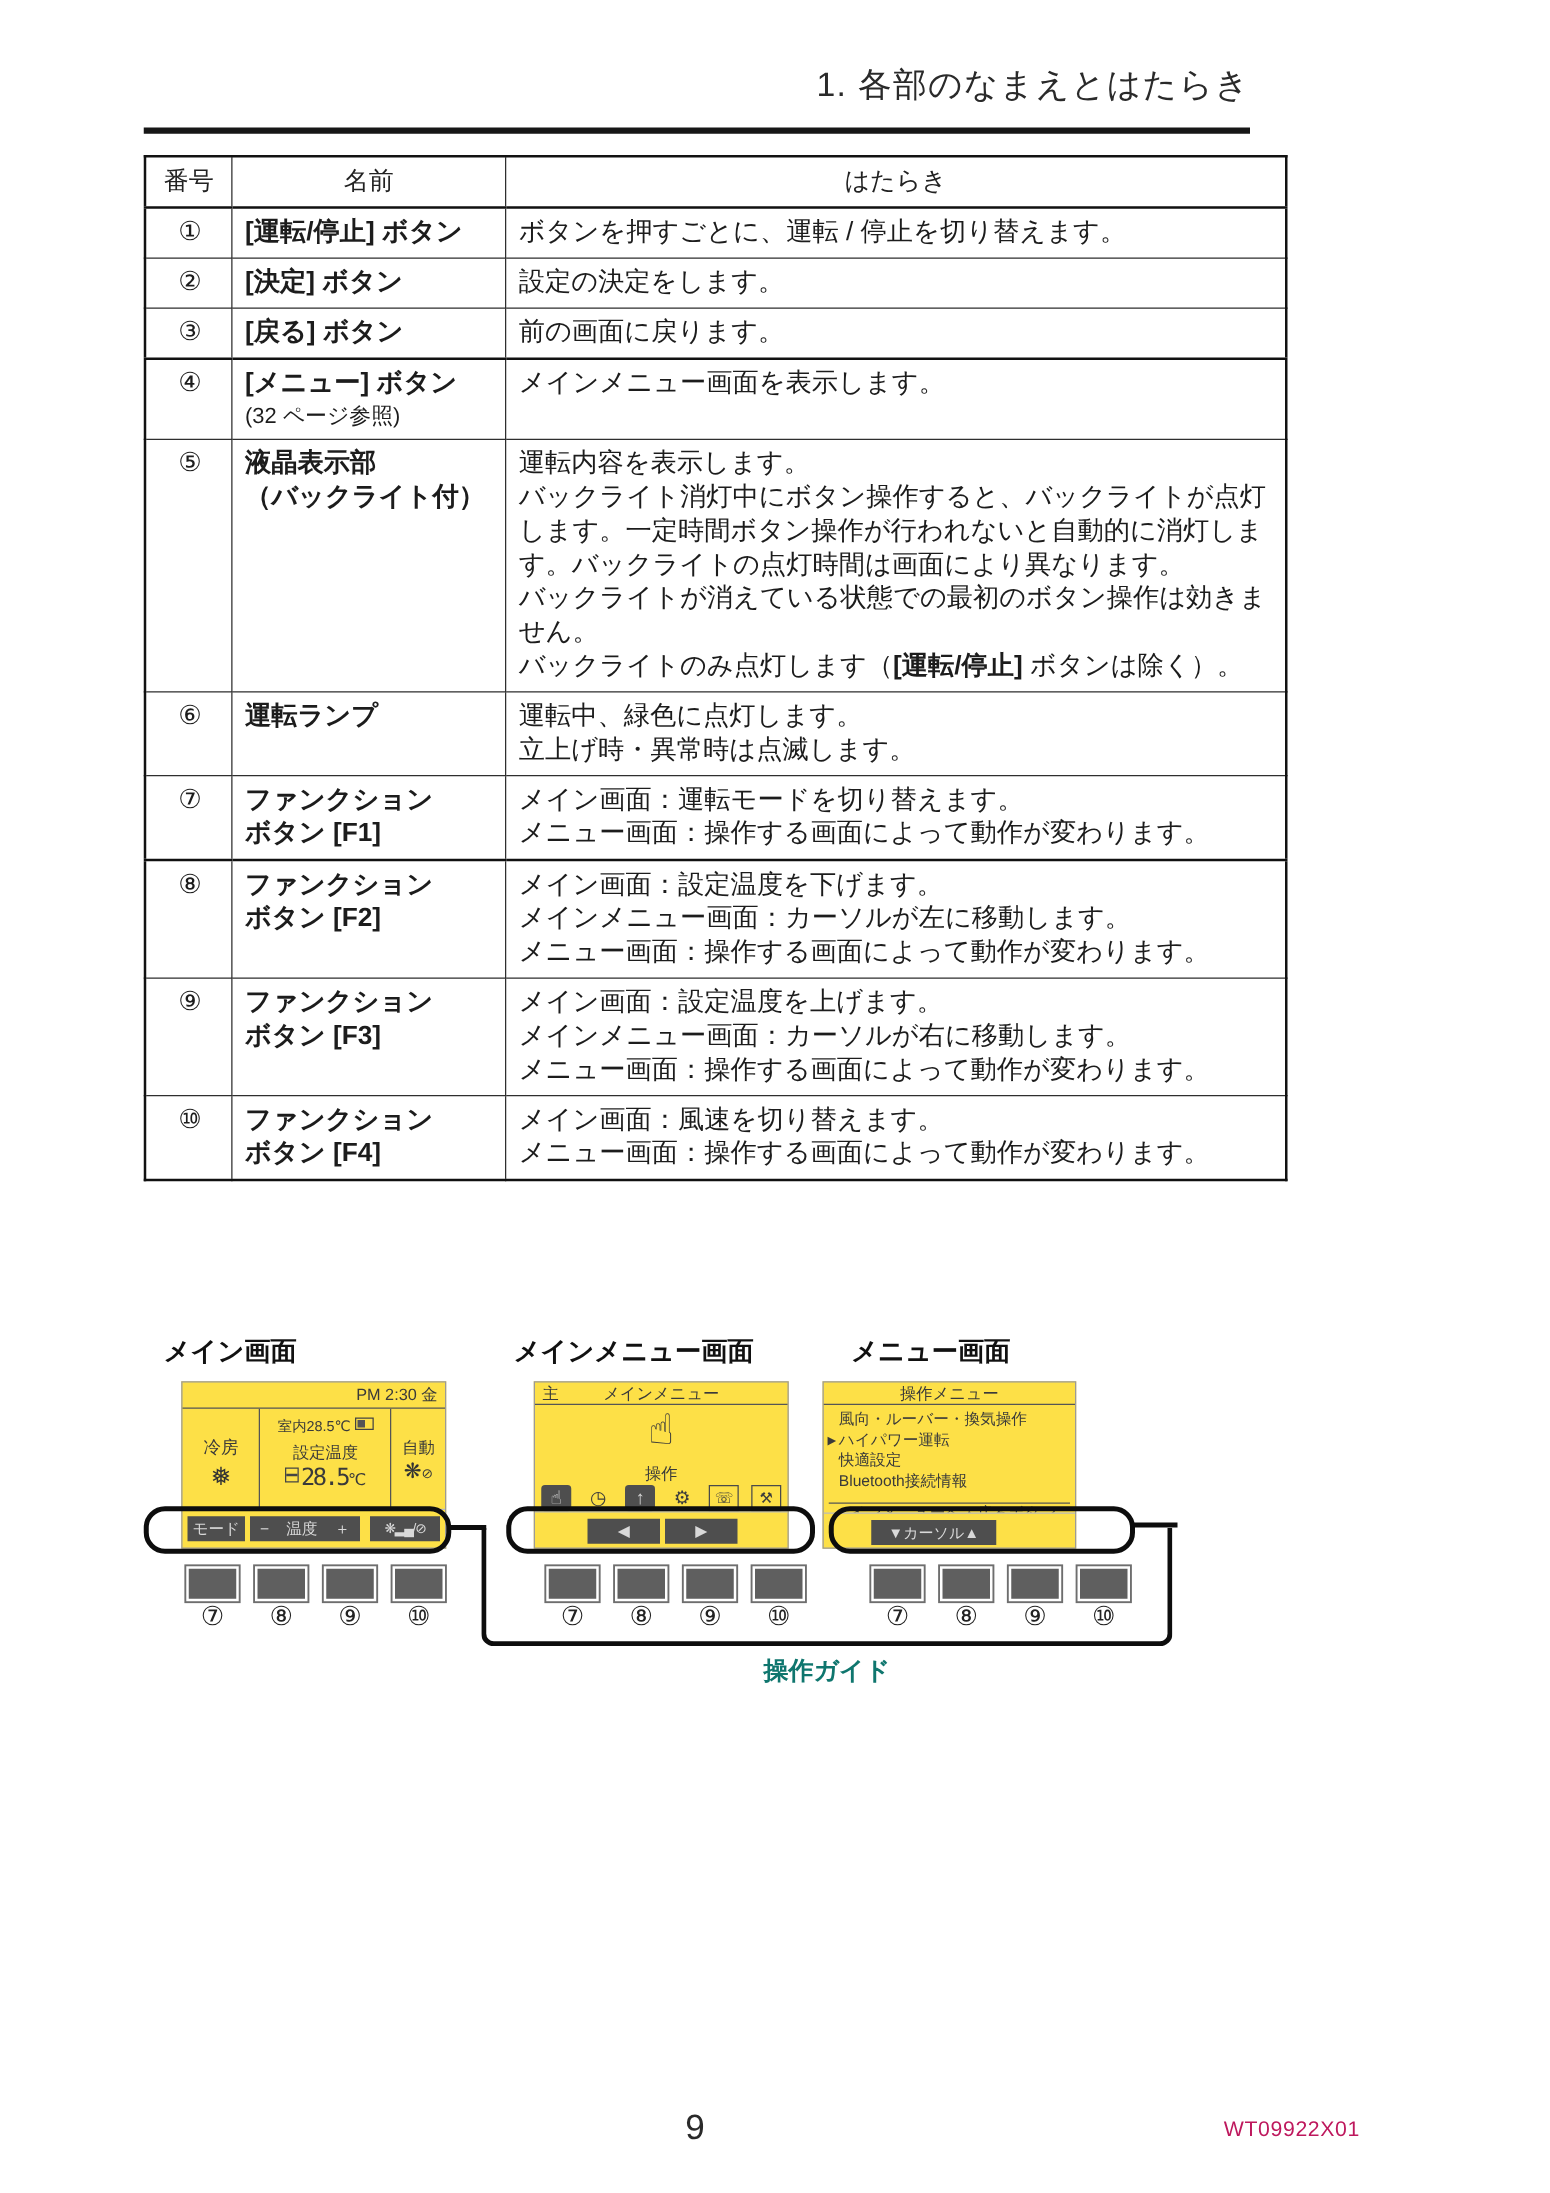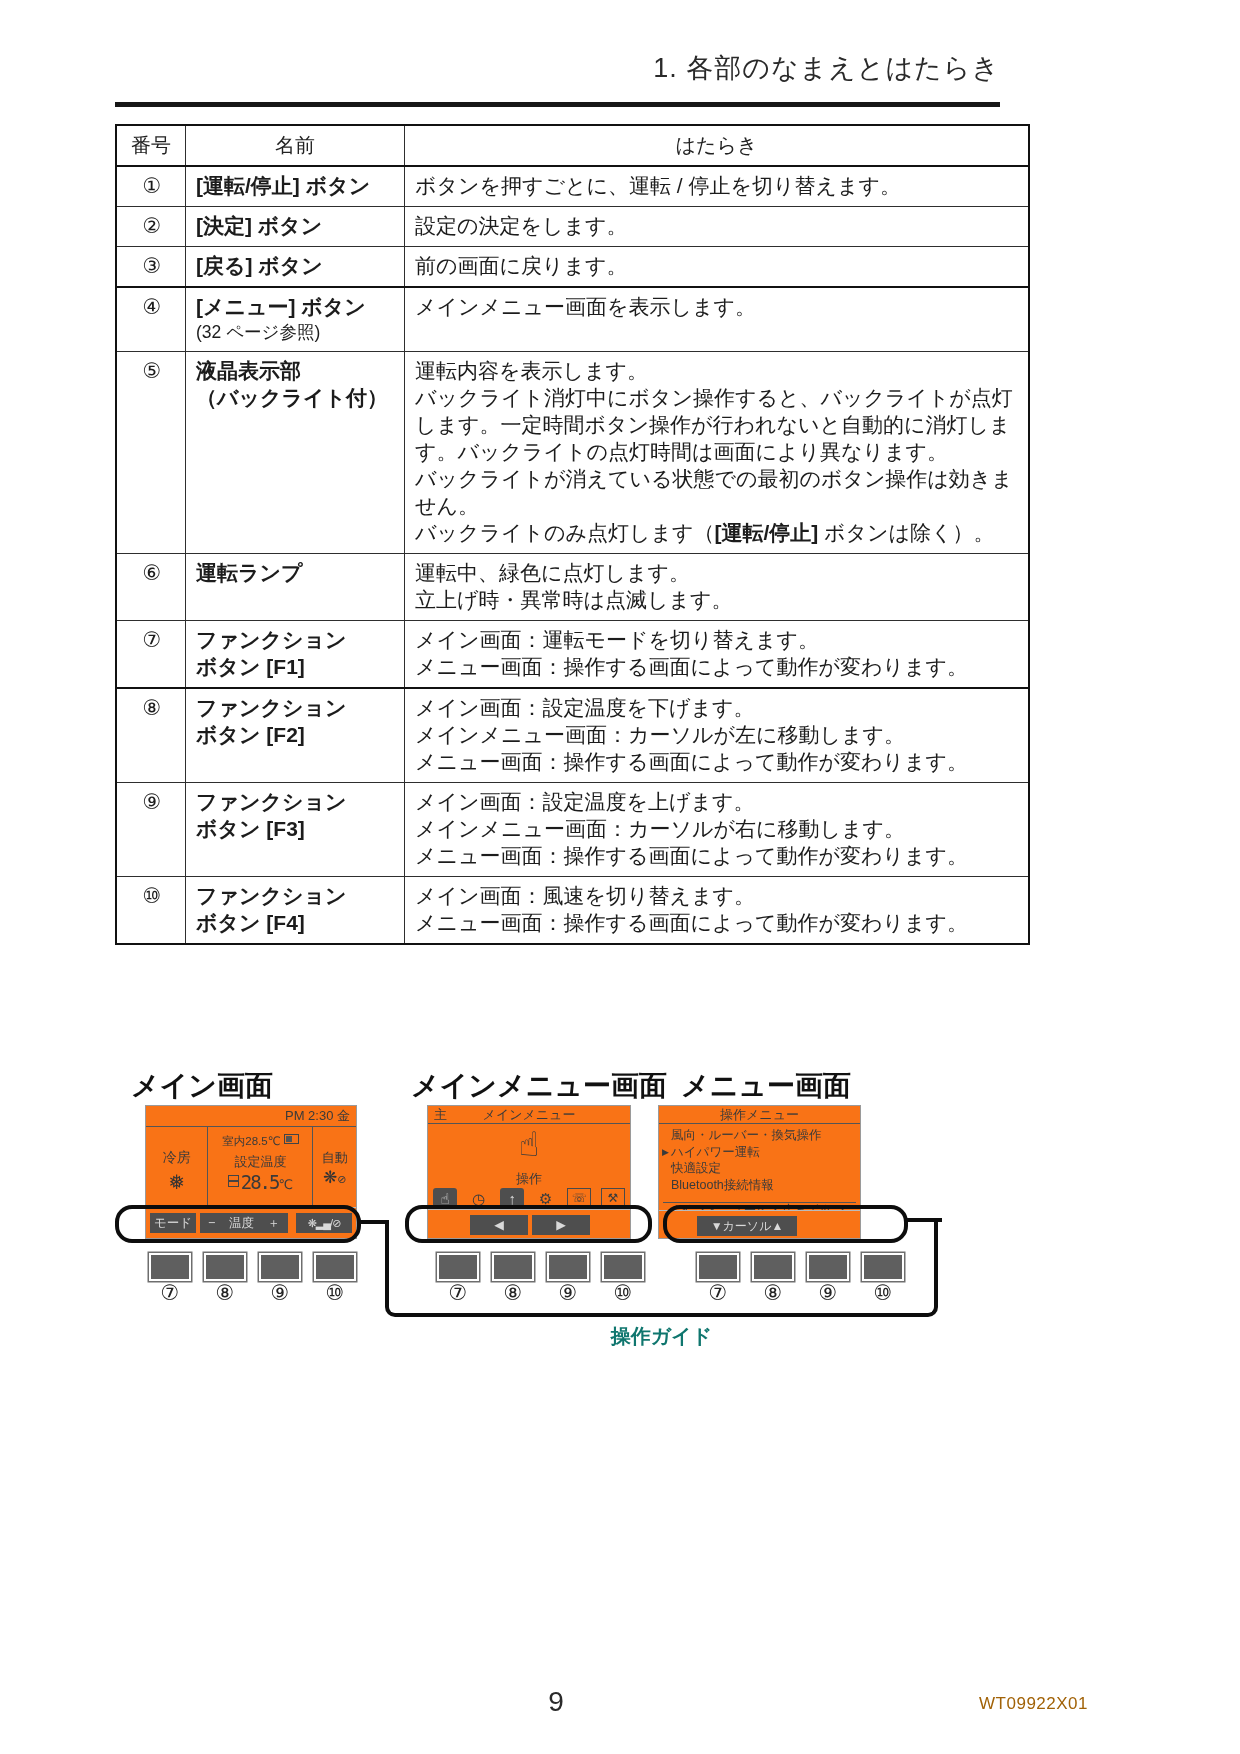--- a/index.html
+++ b/index.html
@@ -24,22 +24,22 @@
   td.c-desc{width:615px;}
   td.c-name .sub{font-weight:normal;font-size:17.5px;line-height:24px;}
   tr.thick td{border-top:2.5px solid #111;}
   .b{font-weight:bold;}
 
   
   .notes{margin-top:13px;width:872px;font-size:26px;line-height:45.5px;color:#1f1f1f;}
 
   
   .diagram{position:relative;margin-top:122px;width:885px;height:300px;}
-  .scr-label{position:absolute;top:0;font-size:28px;font-weight:bold;color:#111;}
-  .lcd{position:absolute;top:38px;height:134px;background:#f97316;border:1px solid #9a9a9a;
+  .scr-label{position:absolute;top:0;font-size:21px;font-weight:bold;color:#111;}
+  .lcd{position:absolute;top:38px;height:134px;background:#fde047;border:1px solid #9a9a9a;
        box-sizing:border-box;color:#3a3a3a;display:flex;flex-direction:column;}
   .lcd1{left:30px;width:212px;}
   .lcd2{left:312px;width:204px;}
   .lcd3{left:543px;width:203px;}
 
   
   .time-row{height:20px;border-bottom:1.5px solid #555;text-align:right;font-size:13px;line-height:19px;padding-right:6px;}
   .lcd1-body{flex:1;display:flex;}
   .m-col{box-sizing:border-box;text-align:center;}
   .m-col1{width:63px;border-right:1.5px solid #555;padding-top:22px;font-size:14px;}
@@ -105,21 +105,21 @@
   
   .btn-row,.num-row{position:absolute;display:flex;gap:13px;}
   .btn-row{top:186px;}
   .num-row{top:214px;}
   .bg1{left:34px;} .bg2{left:322px;} .bg3{left:582px;}
   .fbtn{width:38px;height:24px;background:#5f5f5f;border:2px solid #fff;box-shadow:0 0 0 1.5px #6e6e6e;box-sizing:content-box;}
   .cnum{width:42px;text-align:center;font-size:21px;color:#222;}
 
   
   .page-num{position:absolute;left:528px;top:1686px;width:56px;text-align:center;font-size:28px;color:#2a2a2a;}
-  .doc-code{position:absolute;right:152px;top:1694px;font-size:17px;color:#a16207;letter-spacing:0.5px;}
+  .doc-code{position:absolute;right:152px;top:1694px;font-size:17px;color:#be185d;letter-spacing:0.5px;}
 </style>
 </head>
 <body>
 
 <div class="content">
 
   <div class="page-title">1. 各部のなまえとはたらき</div>
   <div class="title-rule"></div>
 
   <table class="parts">

